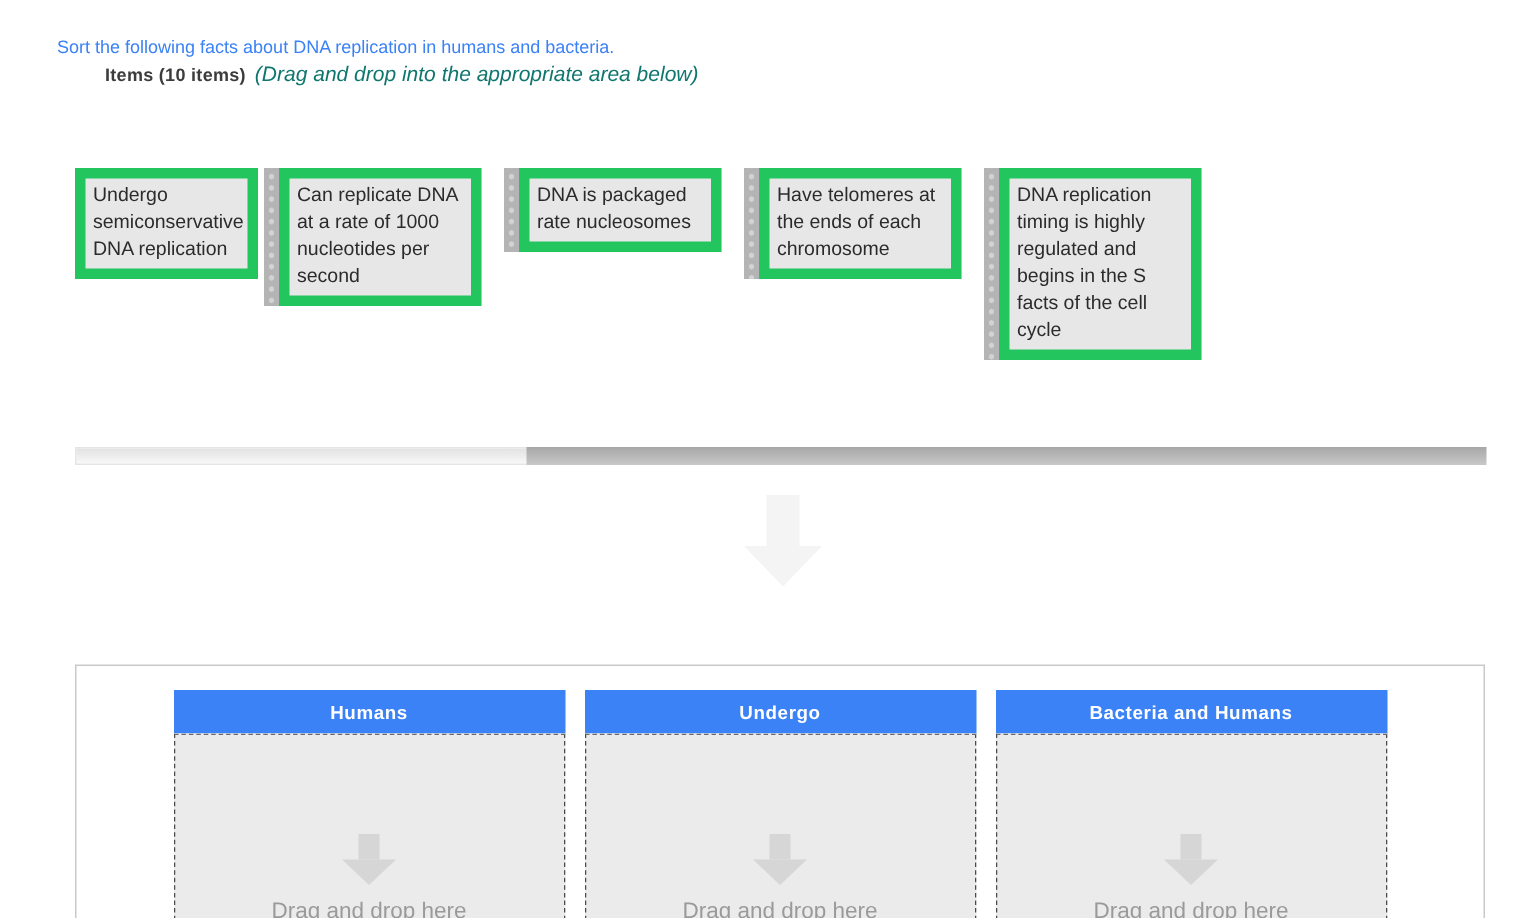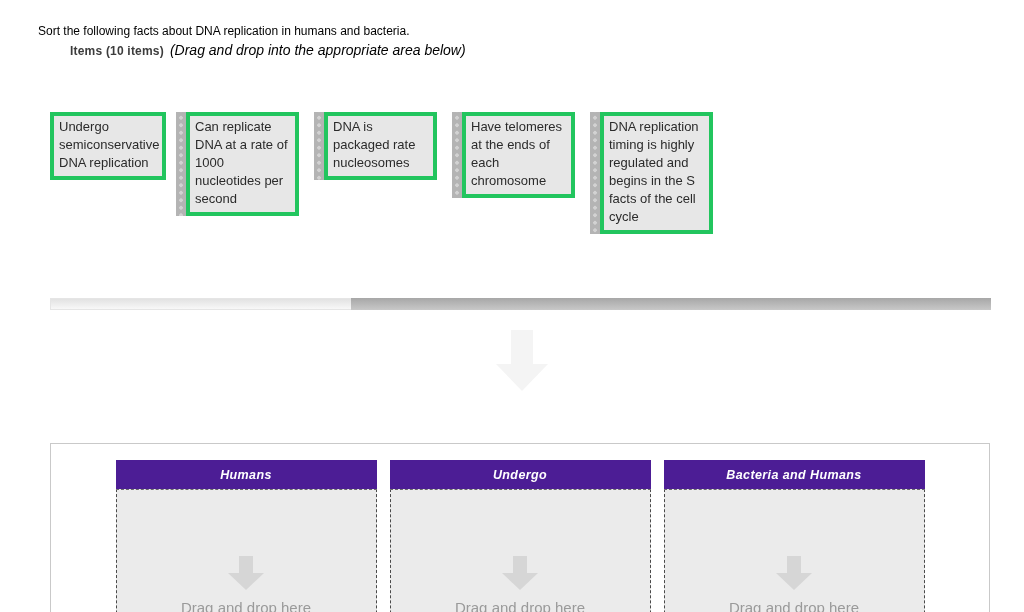--- a/index.html
+++ b/index.html
@@ -12,68 +12,68 @@
     background: #ffffff;
     font-family: "Liberation Sans", sans-serif;
   }
 
   
   .prompt {
     position: absolute;
     left: 38px;
     top: 24px;
     font-size: 12px;
-    color: #000000;
+    color: #3b82f6;
   }
   .items-header {
     position: absolute;
     left: 70px;
     top: 41px;
     white-space: nowrap;
   }
   .items-title {
     font-size: 12px;
     font-weight: bold;
     color: #3c3c3c;
     letter-spacing: 0.2px;
   }
   .items-hint {
     font-size: 14px;
     font-style: italic;
-    color: #000000;
+    color: #0f766e;
     margin-left: 6px;
   }
 
   
   .items-row {
     position: absolute;
     left: 50px;
     top: 112px;
     display: flex;
     gap: 15px;
     align-items: flex-start;
   }
   .card {
     display: flex;
     align-items: stretch;
-    width: 123px;
+    width: 145px;
     flex: 0 0 auto;
   }
   .card.no-handle { width: 111px; }
   .handle {
     flex: 0 0 10px;
     background-color: #b4b4b4;
     background-image: radial-gradient(circle, #d2d2d2 1.6px, rgba(0,0,0,0) 1.9px);
     background-size: 10px 7.5px;
     background-position: center 2px;
   }
   .card-text {
     flex: 1 1 auto;
     background: #e7e7e7;
-    border: 4px solid #22c55e;
+    border: 7px solid #22c55e;
     padding: 2px 3px 4px 5px;
     font-size: 13px;
     line-height: 18px;
     color: #2b2b2b;
   }
 
   
   .scrollbar {
     position: absolute;
     left: 50px;
@@ -131,29 +131,28 @@
   }
   .columns {
     display: flex;
     justify-content: center;
     gap: 13px;
     margin-top: 16px;
   }
   .col { width: 261px; flex: 0 0 auto; }
   .col-header {
     height: 29px;
-    background: #4c1d95;
+    background: #3b82f6;
     color: #ffffff;
     font-size: 12.5px;
     font-weight: bold;
     letter-spacing: 0.4px;
     display: flex;
     align-items: center;
     justify-content: center;
-    font-style: italic;
   }
   .dropzone {
     height: 170px;
     background: #ebebeb;
     border: 1px dashed #4a4a4a;
     border-top-color: #6a6a6a;
     overflow: hidden;
   }
   .small-arrow {
     position: relative;

